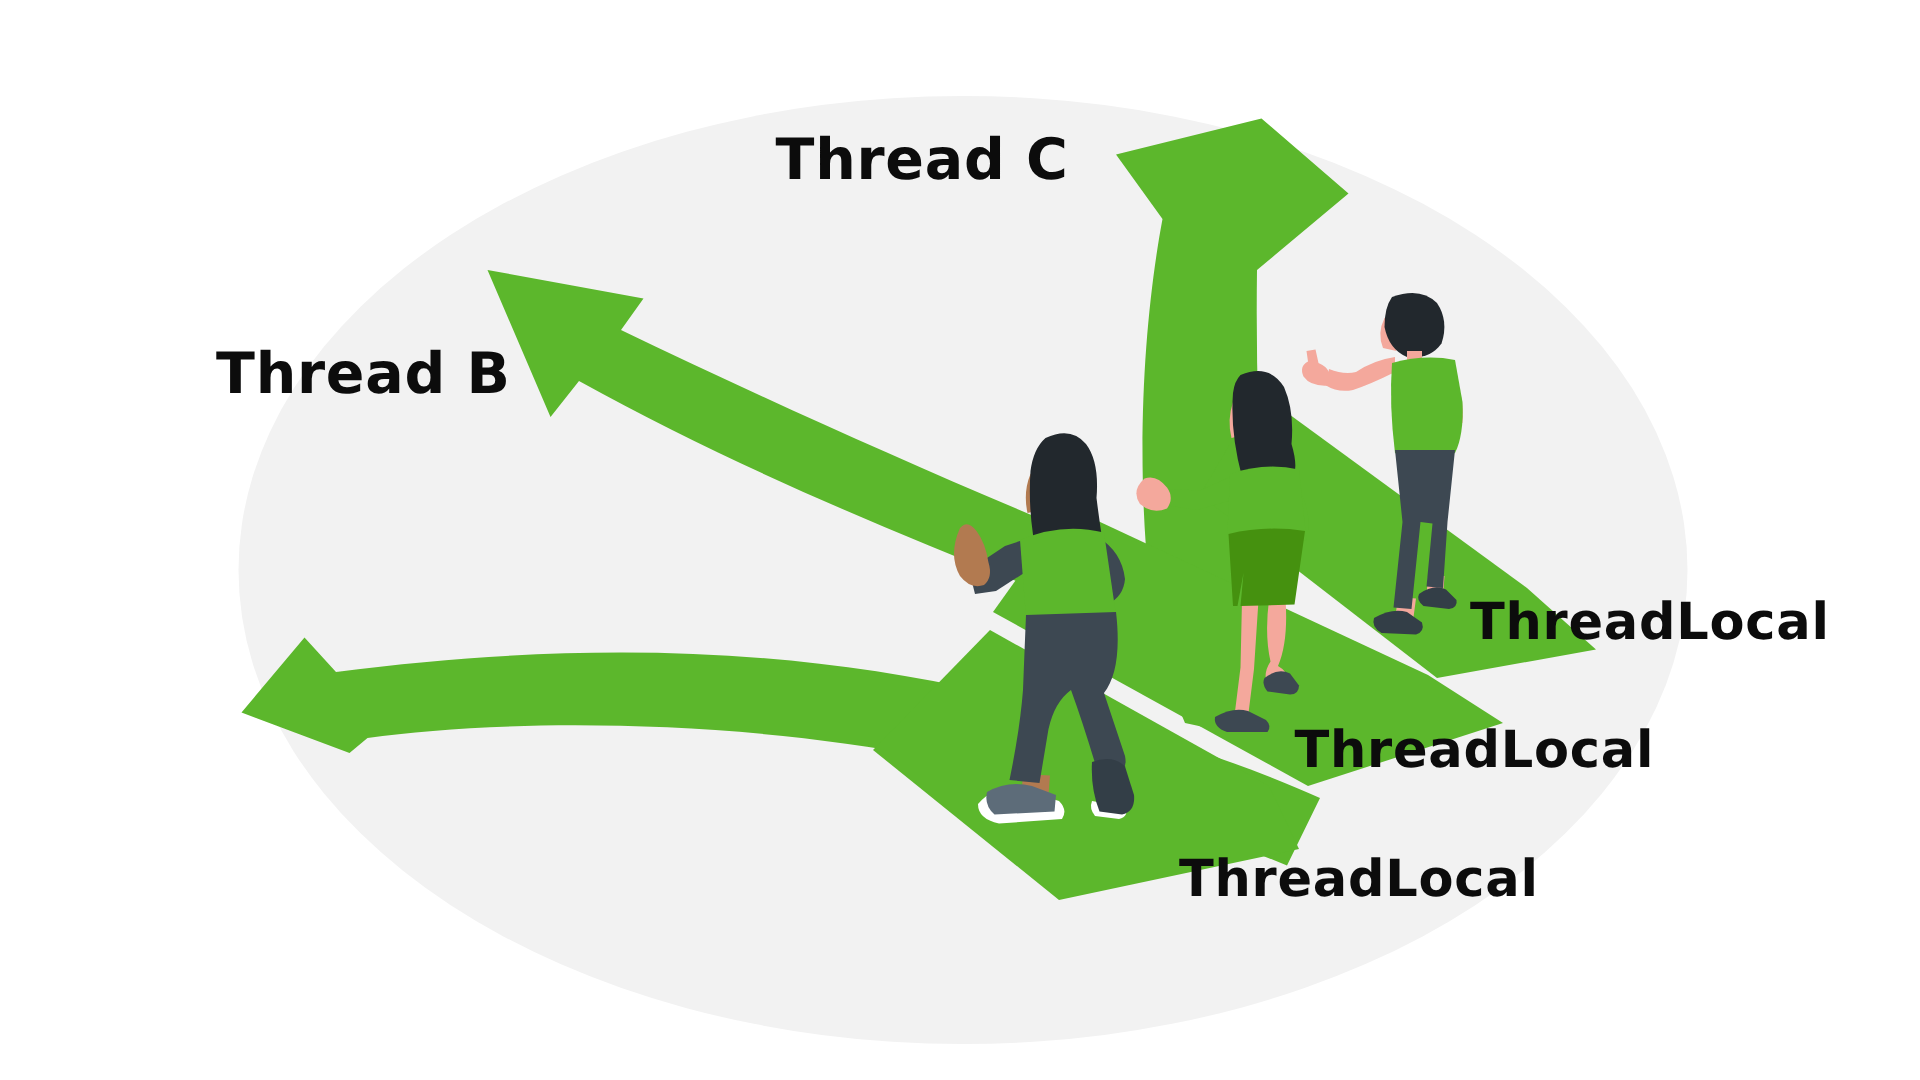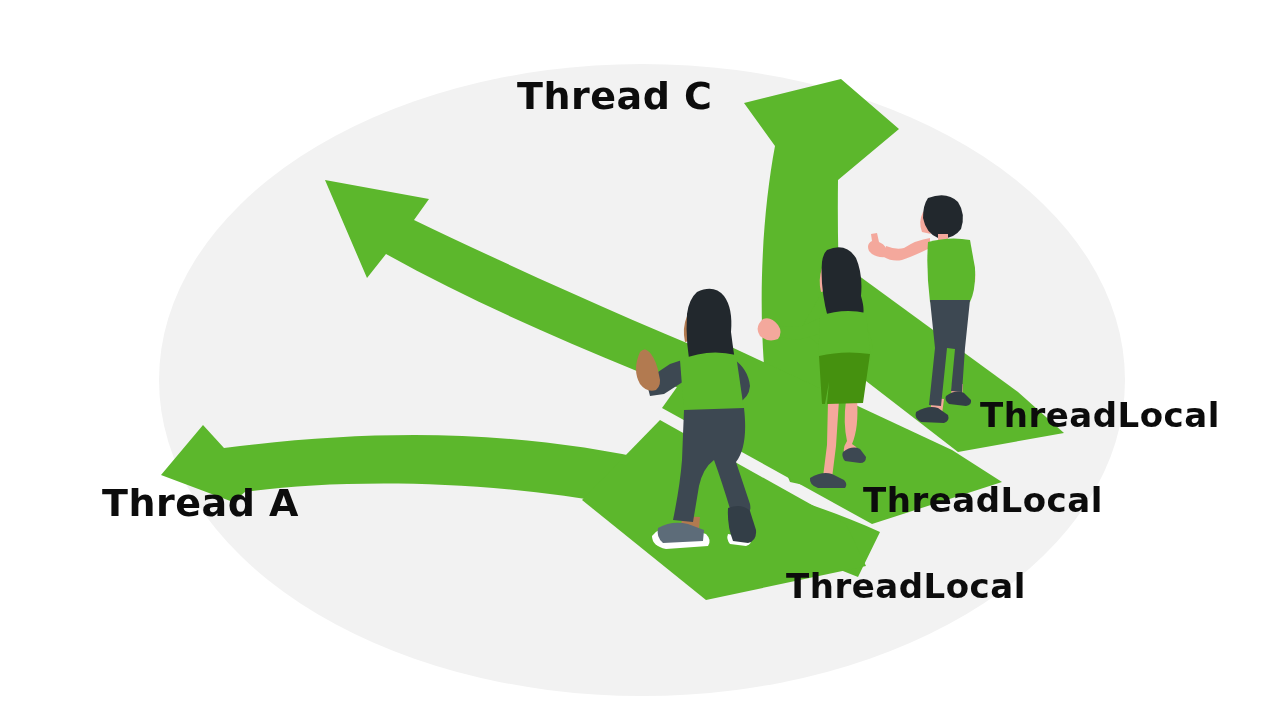--- a/index.html
+++ b/index.html
@@ -12,21 +12,21 @@
   }
   .stage svg { position: absolute; left: 0; top: 0; }
   .lbl {
     position: absolute;
     color: #0c0c0c;
     font-weight: 700;
     white-space: nowrap;
     line-height: 1.1;
     letter-spacing: 0.5px;
   }
-  .lbl.thread { font-size: 38px; }
+  .lbl.thread { font-size: 38px; margin-top: 10px; }
   .lbl.tlocal { font-size: 34px; }
 </style>
 </head>
 <body>
 
 <div class="stage">
 
   <svg width="1280" height="720" viewBox="0 0 1280 720">
 
     <ellipse cx="642" cy="380" rx="483" ry="316" fill="#f2f2f2"></ellipse>
@@ -117,22 +117,22 @@
       <path d="M 684 410 L 744 408 C 747 434 744 452 736 462 L 750 504 Q 752 514 744 515 L 731 512 Q 722 482 714 460 Q 703 468 699 486 L 693 522 L 673 520 Q 680 486 682 460 Q 683 434 684 410 Z" fill="#3d4852"></path>
       <path d="M 652 536 Q 662 524 680 526 L 706 534 Q 712 540 708 546 L 666 549 Q 652 546 652 536 Z" fill="#ffffff"></path>
       <path d="M 658 528 Q 672 520 688 524 L 704 530 L 703 541 L 663 543 Q 656 537 658 528 Z" fill="#5d6c79"></path>
       <path d="M 728 534 L 750 538 Q 753 544 746 546 L 730 544 Q 726 539 728 534 Z" fill="#ffffff"></path>
       <path d="M 728 508 Q 742 503 750 511 L 756 530 Q 757 541 748 543 L 733 541 Q 727 526 728 508 Z" fill="#333e47"></path>
     </g>
   </svg>
 
   <div class="lbl thread" style="left:517px; top:76px;">Thread C</div>
 
+  <div class="lbl thread" style="left:144px; top:219px;">Thread B</div>
 
-  <div class="lbl thread" style="left:102px; top:483px;">Thread A</div>
 
   <div class="lbl tlocal" style="left:980px; top:397px;">ThreadLocal</div>
 
   <div class="lbl tlocal" style="left:863px; top:482px;">ThreadLocal</div>
 
   <div class="lbl tlocal" style="left:786px; top:568px;">ThreadLocal</div>
 
 </div>
 
 </body></html>

